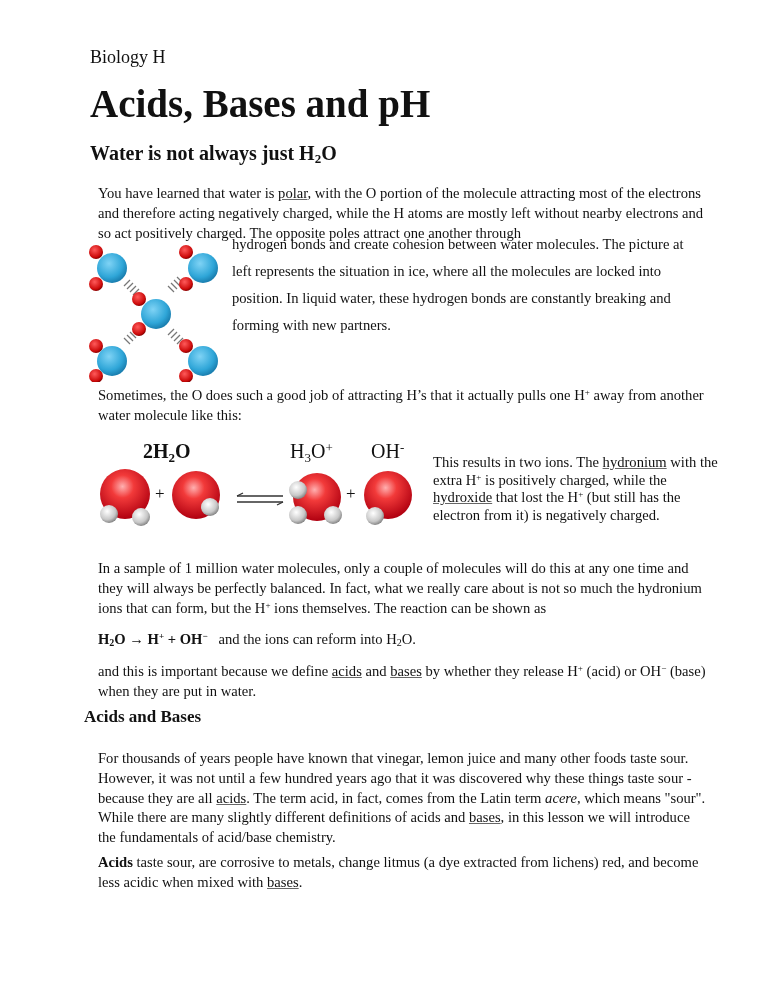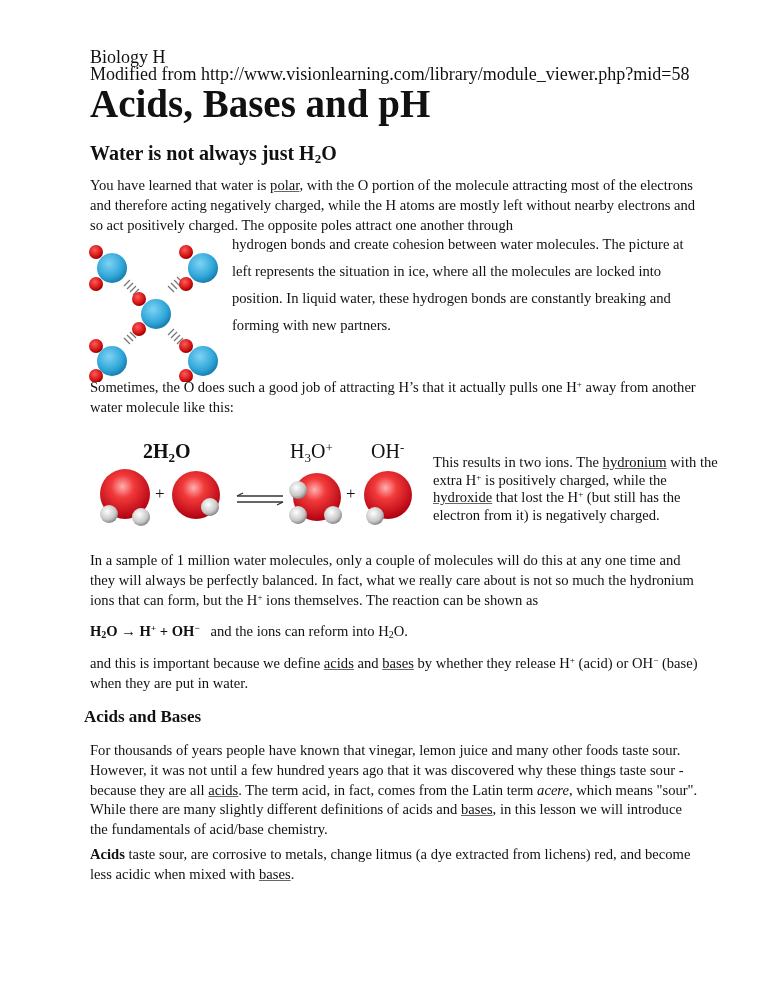--- a/index.html
+++ b/index.html
@@ -5,35 +5,34 @@
   html, body { margin: 0; padding: 0; background: #ffffff; }
   body {
     width: 768px; height: 994px; position: relative; overflow: hidden;
     font-family: "Liberation Serif", "DejaVu Serif", serif;
     color: #111;
   }
   .hdr { position: absolute; left: 90px; top: 49px; font-size: 18px; line-height: 17px; }
   .title { position: absolute; left: 90px; top: 86px; font-size: 39px; font-weight: bold; margin: 0; line-height: 36px; }
   .h2 { position: absolute; left: 90px; font-size: 20px; font-weight: bold; margin: 0; line-height: 24px; }
   .h3 { position: absolute; left: 84px; font-size: 17px; font-weight: bold; margin: 0; line-height: 22px; }
-  .p { position: absolute; left: 90px; width: 610px; font-size: 14.6px; line-height: 19.8px; margin: 0; }
+  .p { position: absolute; left: 90px; width: 610px; font-size: 14.6px; line-height: 19.8px; margin: 8px; }
   .u { text-decoration: underline; text-decoration-color: #666; }
   sup { font-size: 9px; vertical-align: 5px; line-height: 0; }
   sub { font-size: 10px; vertical-align: -2px; line-height: 0; }
   .fig-ice { position: absolute; left: 88px; top: 242px; width: 140px; height: 140px; }
   .fig-rxn { position: absolute; left: 85px; top: 440px; width: 330px; height: 100px; }
   .ice-text { position: absolute; left: 232px; top: 231px; width: 470px; font-size: 14.6px; line-height: 27px; margin: 0; }
   .rxn-side { position: absolute; left: 420px; top: 441px; width: 290px; font-size: 14.6px; line-height: 17.6px; margin: 13px; }
 </style>
 </head>
 <body>
 
 <div class="hdr">
   <div>Biology H</div>
-  <div>Modified from http://www.visionlearning.com/library/module_viewer.php?mid=58</div>
 </div>
 
 <h1 class="title">Acids, Bases and pH</h1>
 
 <h2 class="h2" style="top:141px;"><span>Water is not always just H</span><sub style="font-size:13px;vertical-align:-3px;">2</sub><span>O</span></h2>
 
 <p class="p" style="top:176px;"><span>You have learned that water is </span><span class="u">polar</span><span>, with the O portion of the molecule attracting most of the electrons and therefore acting negatively charged, while the H atoms are mostly left without nearby electrons and so act positively charged.  The opposite poles attract one another through</span></p>
 
 <svg class="fig-ice" viewBox="0 0 140 140">
   <defs>

